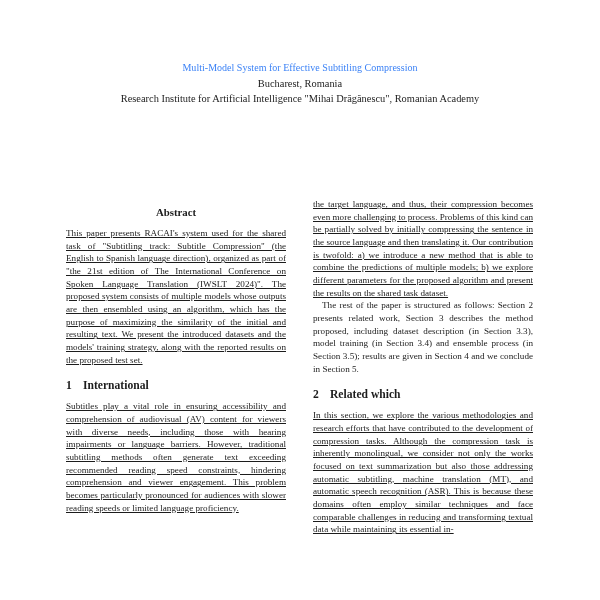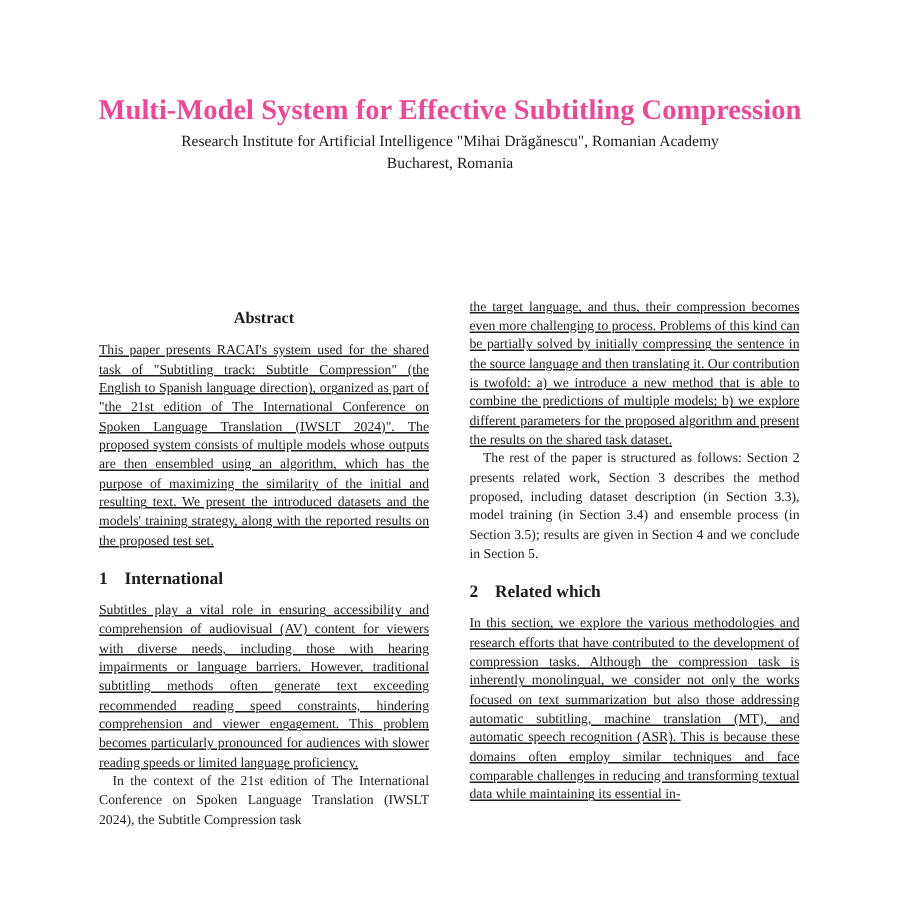--- a/index.html
+++ b/index.html
@@ -23,26 +23,26 @@
     box-sizing: border-box;
     background: #fff;
   }
 
   
   .header {
     padding-top: 62px;
     text-align: center;
   }
   .paper-title {
-    font-size: 19px;
-    font-weight: bold;
+    font-size: 10px;
+    font-weight: normal;
     letter-spacing: 0.02px;
     line-height: 1.25;
     margin: 0 48px;
-    color: #ec4899;
+    color: #3b82f6;
   }
   .authors {
     margin-top: 37px;
     font-size: 10.6px;
     line-height: 1.45;
   }
   .author-name {
     font-weight: bold;
   }
   .author-sep {
@@ -113,40 +113,39 @@
 </head>
 <body>
 
 <div class="page">
 
   <div class="header">
     <h1 class="paper-title">Multi-Model System for Effective Subtitling Compression</h1>
 
 
     <div class="affiliation">
+      <span class="affil-line">Bucharest, Romania</span>
       <span class="affil-line">Research Institute for Artificial Intelligence "Mihai Drăgănescu", Romanian Academy</span>
-      <span class="affil-line">Bucharest, Romania</span>
     </div>
   </div>
 
   <div class="columns">
 
     <div class="col col-left">
 
       <div class="abstract-heading">Abstract</div>
 
       <p class="body-text abstract-body no-indent">This paper presents RACAI's system used for the shared task of "Subtitling track: Subtitle Compression" (the English to Spanish language direction), organized as part of "the 21st edition of The International Conference on Spoken Language Translation (IWSLT 2024)". The proposed system consists of multiple models whose outputs are then ensembled using an algorithm, which has the purpose of maximizing the similarity of the initial and resulting text. We present the introduced datasets and the models' training strategy, along with the reported results on the proposed test set.</p>
 
       <h2 class="section-heading">
         <span class="num">1</span><span>International</span>
       </h2>
 
       <p class="body-text no-indent">Subtitles play a vital role in ensuring accessibility and comprehension of audiovisual (AV) content for viewers with diverse needs, including those with hearing impairments or language barriers. However, traditional subtitling methods often generate text exceeding recommended reading speed constraints, hindering comprehension and viewer engagement. This problem becomes particularly pronounced for audiences with slower reading speeds or limited language proficiency.</p>
 
-      <p class="body-text">In the context of the 21st edition of The International Conference on Spoken Language Translation (IWSLT 2024), the Subtitle Compression task</p>
     </div>
 
     <div class="col col-right">
 
       <p class="body-text no-indent">the target language, and thus, their compression becomes even more challenging to process. Problems of this kind can be partially solved by initially compressing the sentence in the source language and then translating it. Our contribution is twofold: a) we introduce a new method that is able to combine the predictions of multiple models; b) we explore different parameters for the proposed algorithm and present the results on the shared task dataset.</p>
 
       <p class="body-text">The rest of the paper is structured as follows: Section 2 presents related work, Section 3 describes the method proposed, including dataset description (in Section 3.3), model training (in Section 3.4) and ensemble process (in Section 3.5); results are given in Section 4 and we conclude in Section 5.</p>
 
       <h2 class="section-heading">
         <span class="num">2</span><span>Related which</span>

